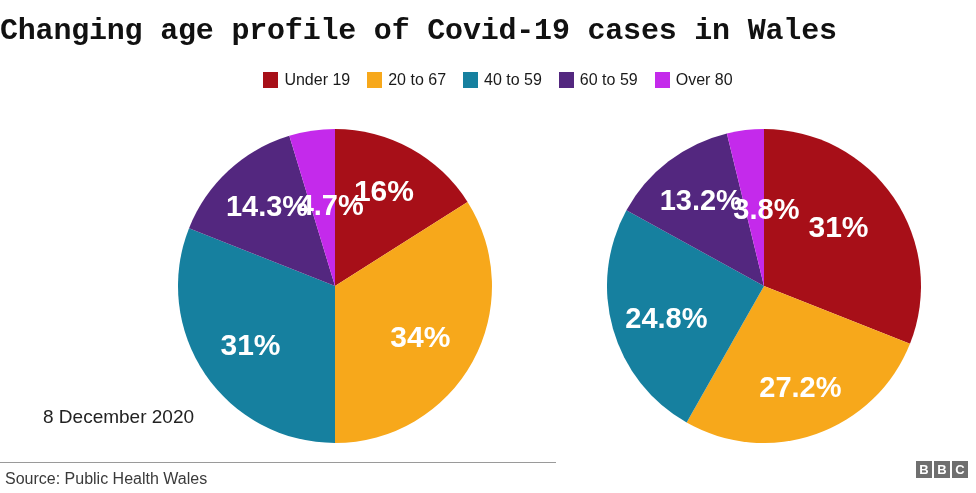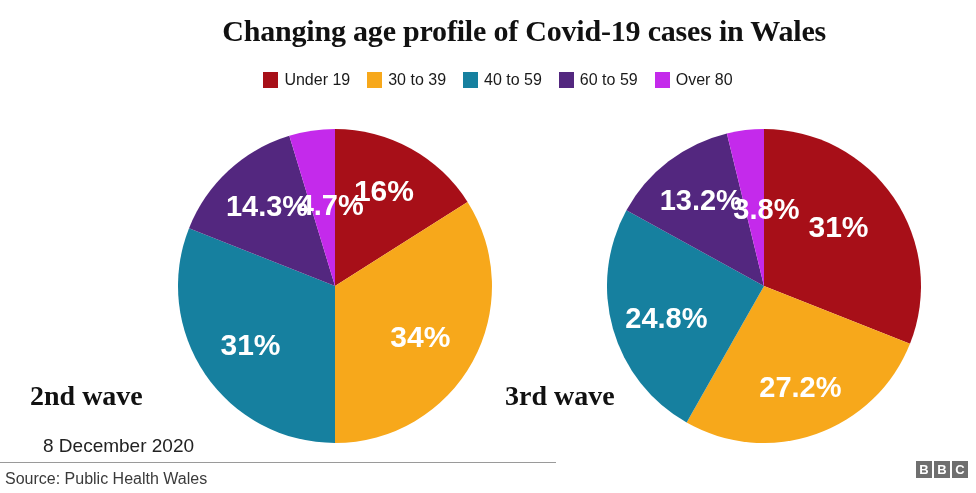--- a/index.html
+++ b/index.html
@@ -15,22 +15,22 @@
     font-family: "Liberation Sans", sans-serif;
     color: #222222;
   }
 
   
   #chart-title {
     position: absolute;
     top: 14px;
     left: 0;
     width: 826px;
-    text-align: right;
-    font-family: Liberation Serif, serif;
+    text-align: center;
+    font-family: Liberation Mono, monospace;
     font-weight: bold;
     font-size: 30px;
     letter-spacing: -0.2px;
     color: #111111;
     white-space: nowrap;
   }
 
   
   #legend {
     position: absolute;
@@ -147,21 +147,21 @@
 
 <div id="chart-title">Changing age profile of Covid-19 cases in Wales</div>
 
 <div id="legend">
     <div class="legend-item">
       <span class="legend-swatch" style="background: rgb(167, 15, 24);"></span>
       <span class="legend-label">Under 19</span>
     </div>
     <div class="legend-item">
       <span class="legend-swatch" style="background: rgb(247, 168, 27);"></span>
-      <span class="legend-label">30 to 39</span>
+      <span class="legend-label">20 to 67</span>
     </div>
     <div class="legend-item">
       <span class="legend-swatch" style="background: rgb(22, 128, 159);"></span>
       <span class="legend-label">40 to 59</span>
     </div>
     <div class="legend-item">
       <span class="legend-swatch" style="background: rgb(83, 39, 127);"></span>
       <span class="legend-label">60 to 59</span>
     </div>
     <div class="legend-item">
@@ -193,26 +193,24 @@
       <path d="M 157 157 L 119.87 4.45 A 157 157 0 0 1 157.00 0.00 Z" fill="#C42AEB"></path>
       <text class="slice-label" x="231.5" y="100.3" font-size="30">31%</text>
       <text class="slice-label" x="193.4" y="260.8" font-size="29">27.2%</text>
       <text class="slice-label" x="59.4" y="191.6" font-size="29">24.8%</text>
       <text class="slice-label" x="93.8" y="73.7" font-size="29">13.2%</text>
       <text class="slice-label" x="159.4" y="82.4" font-size="29">3.8%</text>
     </svg>
   </div>
 
 <div class="wave-caption" id="wave-caption-left">
-  <div class="wave-name">2nd wave</div>
   <div class="wave-date">8 December 2020</div>
 </div>
 
 <div class="wave-caption" id="wave-caption-right">
-  <div class="wave-name">3rd wave</div>
 </div>
 
 <div id="footer-rule"></div>
 <div id="source-text">Source: Public Health Wales</div>
 <div id="bbc-logo">
     <span class="bbc-box">B</span>
     <span class="bbc-box">B</span>
     <span class="bbc-box">C</span>
   </div>
 

